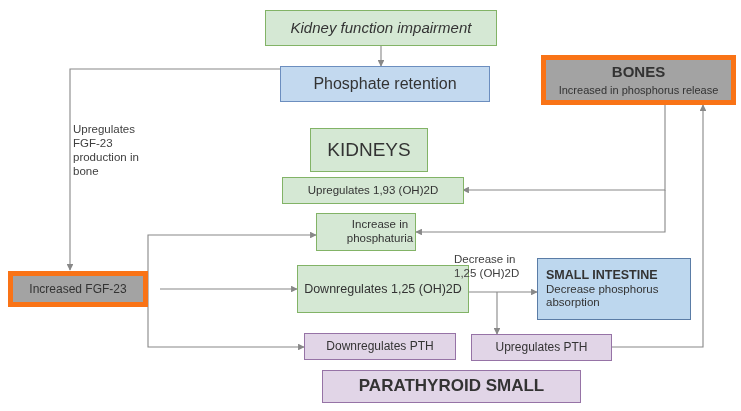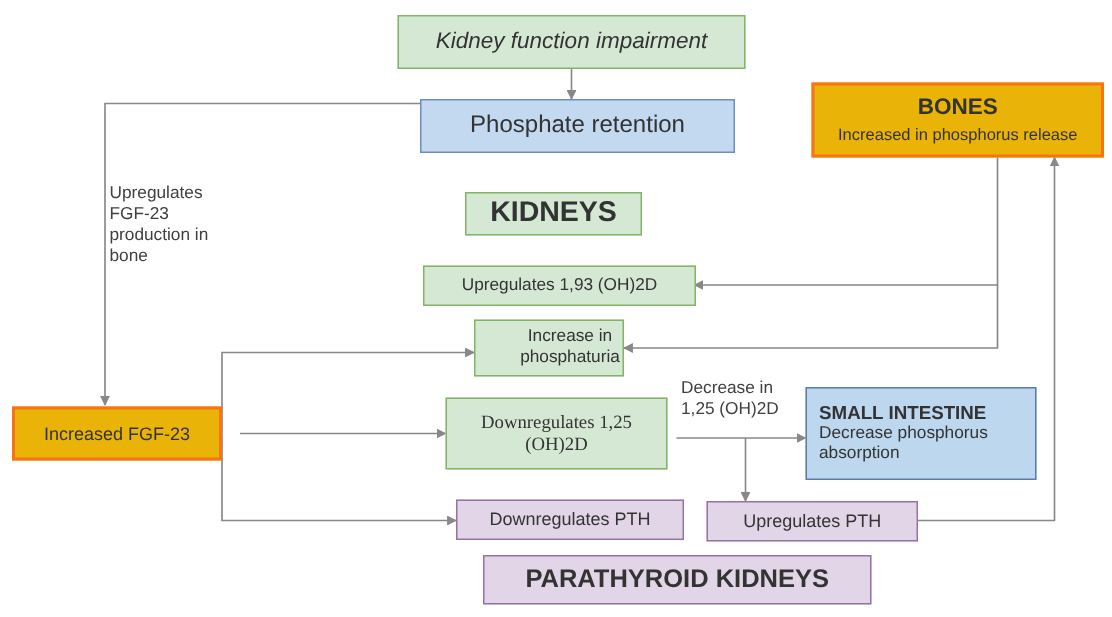--- a/index.html
+++ b/index.html
@@ -48,22 +48,22 @@
   }
   .blue {
     background: #c3d9ef;
     border: 1px solid #6c8ebf;
   }
   .blue-strong {
     background: #bdd7ee;
     border: 1.5px solid #5a7ca6;
   }
   .orange {
-    background: #eab308;
-    border: 2px solid #f97316;
+    background: #a3a3a3;
+    border: 5px solid #f97316;
   }
   .purple {
     background: #e1d5e7;
     border: 1px solid #9673a6;
   }
   .edge-label {
     position: absolute;
     color: #404040;
     line-height: 1.22;
     white-space: pre-line;
@@ -111,56 +111,56 @@
 
   <div class="node blue" style="left:280px; top:66px; width:210px; height:36px; font-size:16px;">
     <span>Phosphate retention</span>
   </div>
 
   <div class="node orange" style="left:541px; top:55px; width:195px; height:50px; font-size:11px;">
     <span class="ttl" style="font-size:15px; margin-bottom:3px;">BONES</span>
     <span>Increased in phosphorus release</span>
   </div>
 
-  <div class="node green" style="left:310px; top:128px; width:118px; height:29px; font-size:19px; font-weight:bold;">
+  <div class="node green" style="left:310px; top:128px; width:118px; height:44px; font-size:19px; font-weight:normal;">
     <span>KIDNEYS</span>
   </div>
 
   <div class="node green" style="left:282px; top:177px; width:182px; height:27px; font-size:11.5px;">
     <span>Upregulates 1,93 (OH)2D</span>
   </div>
 
   <div class="node green" style="left:316px; top:213px; width:100px; height:38px; font-size:11.5px;padding-left:32px;">
     <span>Increase in phosphaturia</span>
   </div>
 
   <div class="node orange" style="left:8px; top:271px; width:140px; height:36px; font-size:12px;">
     <span>Increased FGF-23</span>
   </div>
 
-  <div class="node green" style="left:297px; top:265px; width:148px; height:48px; font-size:12.5px;font-family:Liberation Serif, serif;">
+  <div class="node green" style="left:297px; top:265px; width:172px; height:48px; font-size:12.5px;">
     <span>Downregulates 1,25 (OH)2D</span>
   </div>
 
   <div class="node blue-strong" style="left:537px; top:258px; width:154px; height:62px; font-size:11.5px;
               align-items:flex-start; text-align:left; padding:5px 8px;">
     <span class="ttl" style="font-size:12.5px;">SMALL INTESTINE</span>
     <span>Decrease phosphorus absorption</span>
   </div>
 
   <div class="node purple" style="left:304px; top:333px; width:152px; height:27px; font-size:12px;">
     <span>Downregulates PTH</span>
   </div>
 
   <div class="node purple" style="left:471px; top:334px; width:141px; height:27px; font-size:12px;">
     <span>Upregulates PTH</span>
   </div>
 
   <div class="node purple" style="left:322px; top:370px; width:259px; height:33px; font-size:17px; font-weight:bold;">
-    <span>PARATHYROID KIDNEYS</span>
+    <span>PARATHYROID SMALL</span>
   </div>
 
   <div class="edge-label" style="left:73px; top:122px; width:110px; font-size:11.5px;">Upregulates
 FGF-23
 production in
 bone</div>
 
   <div class="edge-label" style="left:454px; top:252px; width:90px; font-size:11.5px;">Decrease in
 1,25 (OH)2D</div>
 

